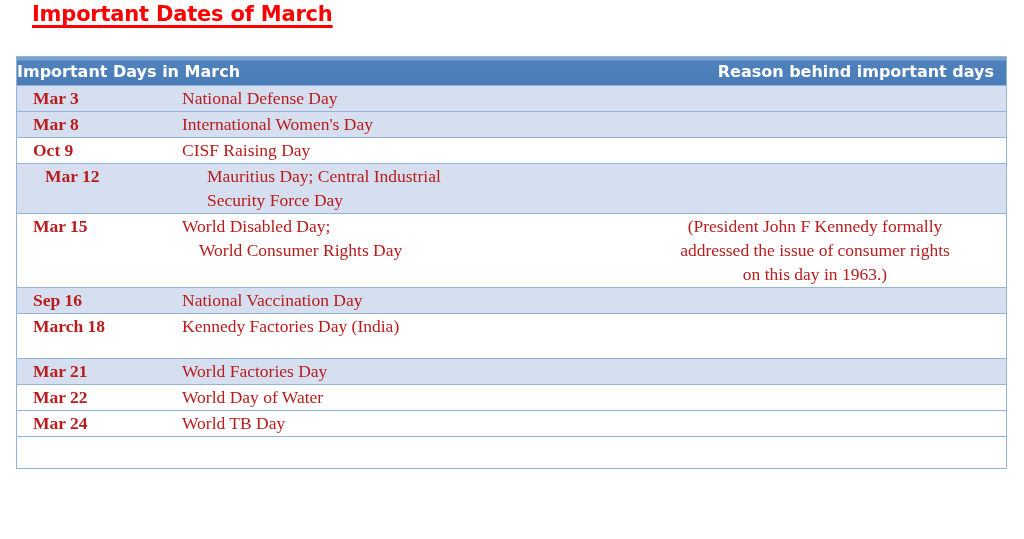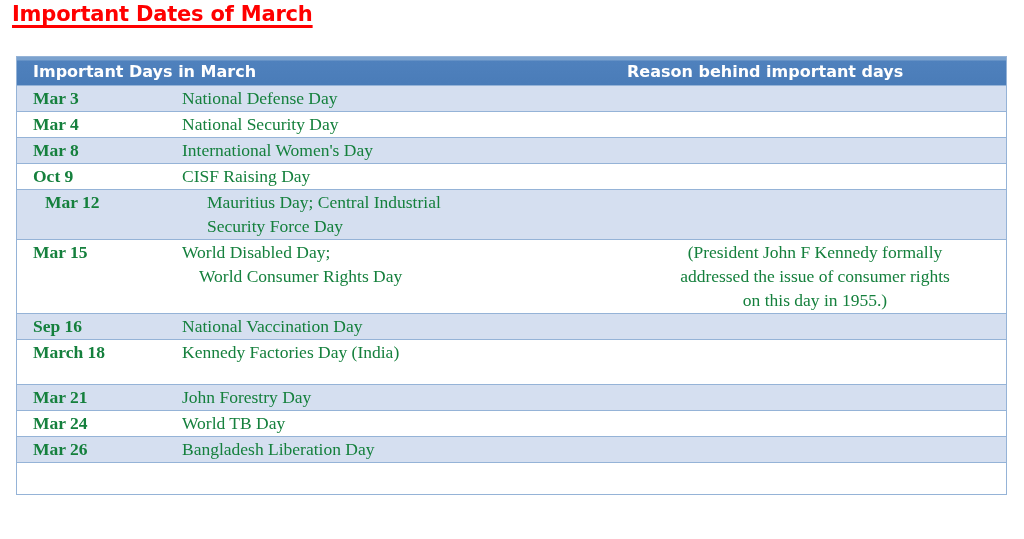--- a/index.html
+++ b/index.html
@@ -11,21 +11,21 @@
     width: 1024px;
     height: 539px;
     font-family: "Liberation Serif", "DejaVu Serif", serif;
     overflow: hidden;
     position: relative;
   }
 
   
   #page-title {
     position: absolute;
-    left: 12px;
+    left: 32px;
     top: 2px;
     font-family: "DejaVu Sans", "Liberation Sans", sans-serif;
     font-weight: bold;
     font-size: 21px;
     letter-spacing: -0.2px;
     color: #ff0000;
     text-decoration: underline;
     text-decoration-thickness: 3px;
     text-underline-offset: 4px;
     white-space: nowrap;
@@ -62,32 +62,31 @@
     font-weight: bold;
     font-size: 16px;
     height: 28px;
     padding: 0;
     border: none;
     vertical-align: middle;
     letter-spacing: 0px;
   }
   th.th-days {
     text-align: left;
-    padding-left: 16px;
   }
   th.th-reason {
-    text-align: left;
-    padding-right: 44px;
+    text-align: right;
+    padding-right: 12px;
   }
   thead tr { border-bottom: 1px solid #95b3d7; }
 
   
   tbody td {
     font-size: 17.5px;
-    color: #15803d;
+    color: #b91c1c;
     padding: 0 0 0 0;
     vertical-align: top;
     border-top: 1px solid #95b3d7;
     line-height: 24px;
   }
   tbody tr:first-child td { border-top: none; }
 
   tbody tr.shade td { background: #d5dff0; }
   tbody tr.plain td { background: #ffffff; }
 
@@ -136,27 +135,20 @@
     <tbody>
 
       <tr class="shade h1">
         <td class="date">Mar 3</td>
         <td class="event">
           <span class="cellline">National Defense Day</span>
         </td>
         <td class="reason"></td>
       </tr>
 
-      <tr class="plain h1">
-        <td class="date">Mar 4</td>
-        <td class="event">
-          <span class="cellline">National Security Day</span>
-        </td>
-        <td class="reason"></td>
-      </tr>
 
       <tr class="shade h1">
         <td class="date">Mar 8</td>
         <td class="event">
           <span class="cellline">International Women's Day</span>
         </td>
         <td class="reason"></td>
       </tr>
 
       <tr class="plain h1">
@@ -178,21 +170,21 @@
 
       <tr class="plain h3">
         <td class="date">Mar 15</td>
         <td class="event">
           <span class="cellline">World Disabled Day;</span>
           <span class="cellline indent1">World Consumer Rights Day</span>
         </td>
         <td class="reason">
           <span class="cellline">(President John F Kennedy formally</span>
           <span class="cellline">addressed the issue of consumer rights</span>
-          <span class="cellline">on this day in 1955.)</span>
+          <span class="cellline">on this day in 1963.)</span>
         </td>
       </tr>
 
       <tr class="shade h1">
         <td class="date">Sep 16</td>
         <td class="event">
           <span class="cellline">National Vaccination Day</span>
         </td>
         <td class="reason"></td>
       </tr>
@@ -201,42 +193,42 @@
         <td class="date">March 18</td>
         <td class="event">
           <span class="cellline">Kennedy Factories Day (India)</span>
         </td>
         <td class="reason"></td>
       </tr>
 
       <tr class="shade h1">
         <td class="date">Mar 21</td>
         <td class="event">
-          <span class="cellline">John Forestry Day</span>
-        </td>
-        <td class="reason"></td>
-      </tr>
-
+          <span class="cellline">World Factories Day</span>
+        </td>
+        <td class="reason"></td>
+      </tr>
+
+      <tr class="plain h1">
+        <td class="date">Mar 22</td>
+        <td class="event">
+          <span class="cellline">World Day of Water</span>
+        </td>
+        <td class="reason"></td>
+      </tr>
 
 
       <tr class="plain h1">
         <td class="date">Mar 24</td>
         <td class="event">
           <span class="cellline">World TB Day</span>
         </td>
         <td class="reason"></td>
       </tr>
 
-      <tr class="shade h1">
-        <td class="date">Mar 26</td>
-        <td class="event">
-          <span class="cellline">Bangladesh Liberation Day</span>
-        </td>
-        <td class="reason"></td>
-      </tr>
 
       <tr class="plain h-empty">
         <td class="date"></td>
         <td class="event"></td>
         <td class="reason"></td>
       </tr>
 
     </tbody>
   </table>
 </div>

